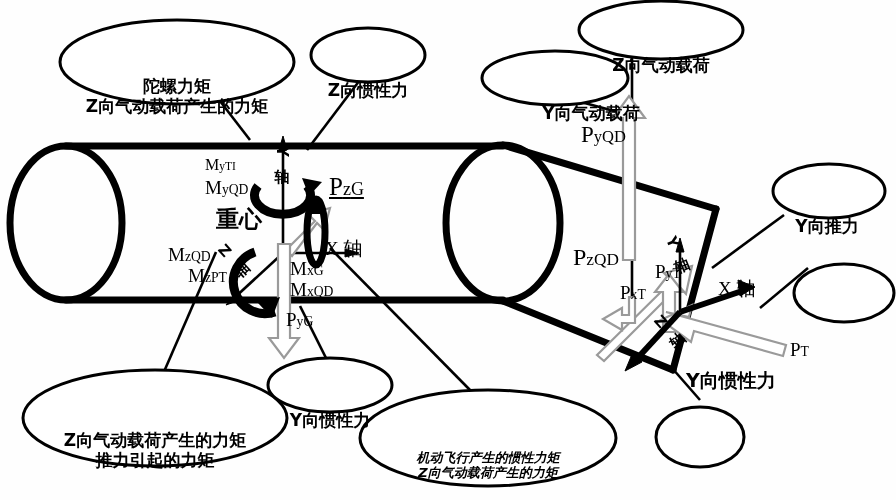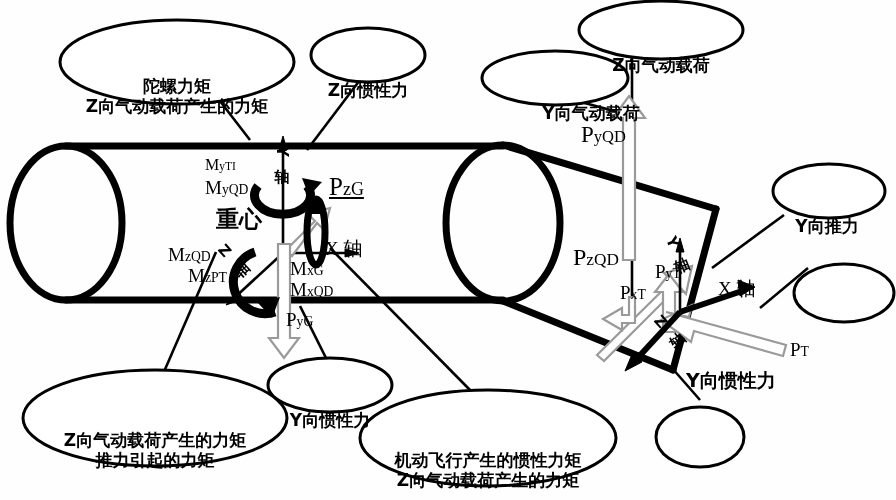--- a/index.html
+++ b/index.html
@@ -144,21 +144,21 @@
 
 <div class="callout-txt" style="left:23px;top:394px;width:264px;font-size:17px;">
   <div>Z向气动载荷产生的力矩</div>
   <div>推力引起的力矩</div>
 </div>
 
 <div class="callout-txt" style="left:268px;top:374px;width:124px;font-size:17px;">
   <div>Y向惯性力</div>
 </div>
 
-<div class="callout-txt" style="left:360px;top:414px;width:256px;font-size:17px;">
+<div class="callout-txt" style="left:360px;top:414px;width:256px;font-size:13px;font-style:italic;">
   <div>机动飞行产生的惯性力矩</div>
   <div>Z向气动载荷产生的力矩</div>
 </div>
 
 <div class="callout-txt" style="left:660px;top:428px;width:80px;font-size:17px;">
   <div></div>
 </div>
 
 <div class="lbl serif" style="left:205px;top:157px;font-size:16px;">
   <span>M</span><span class="sub">y</span><span class="sub">TI</span>

